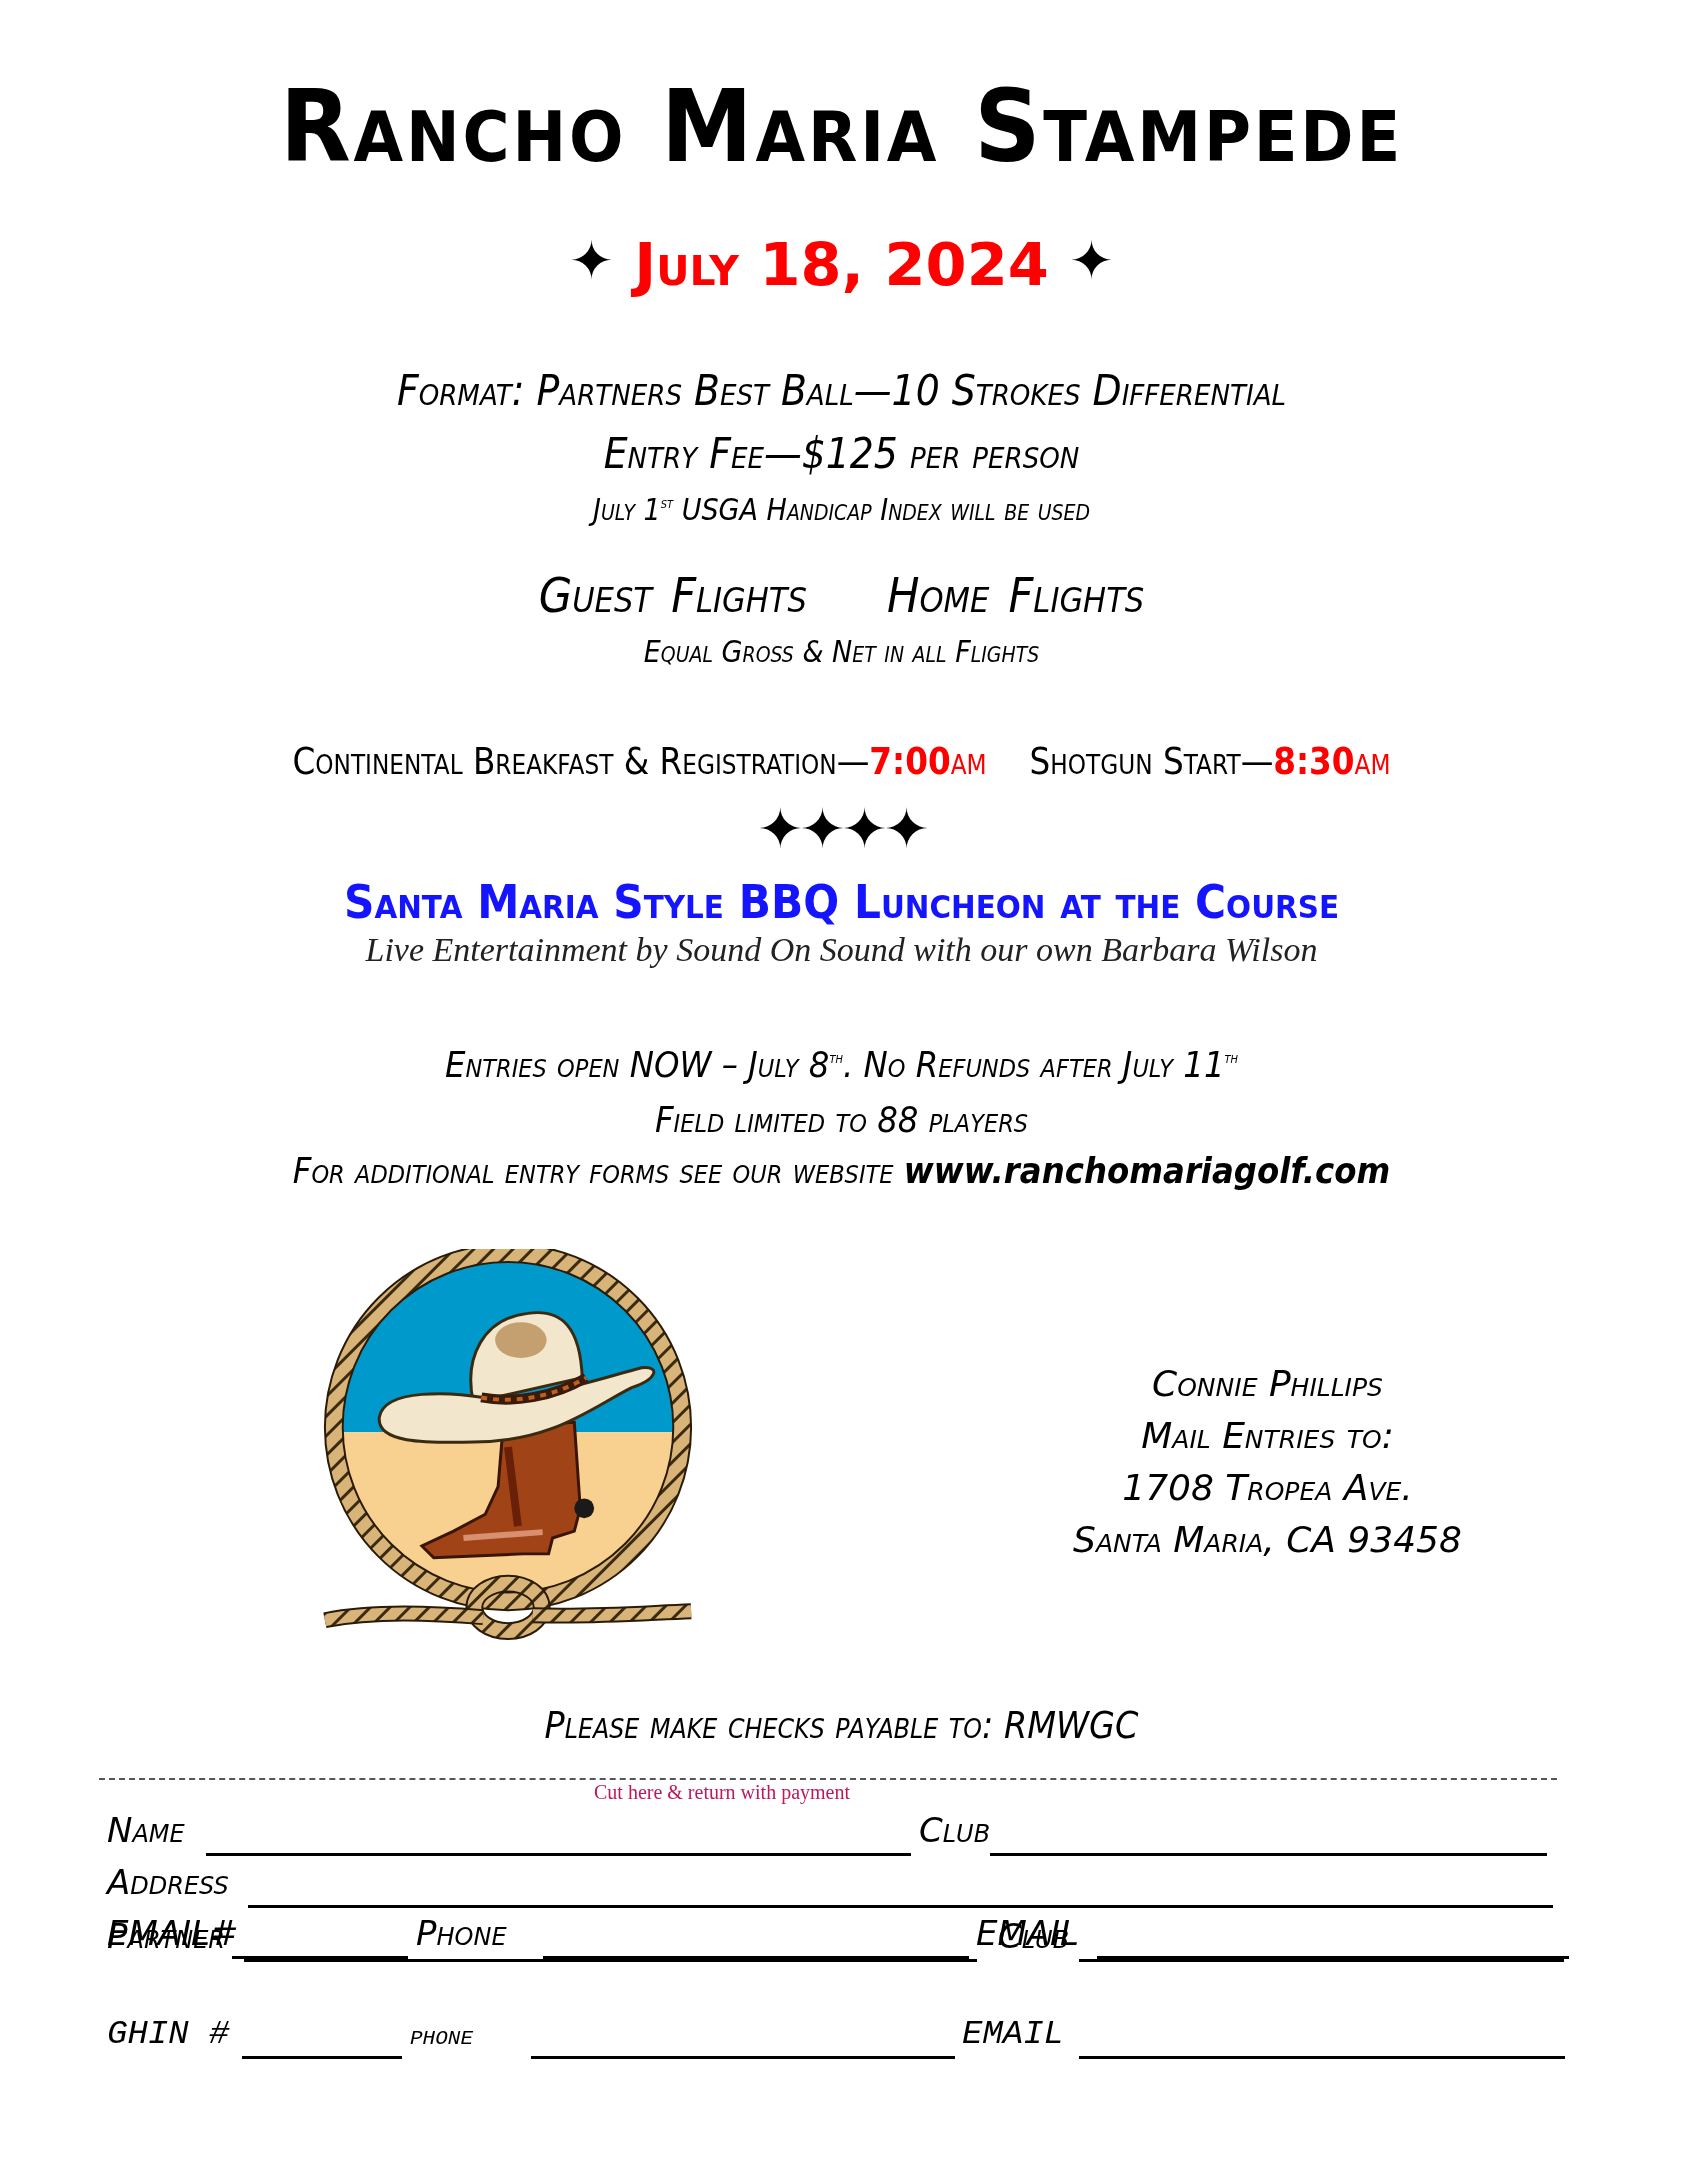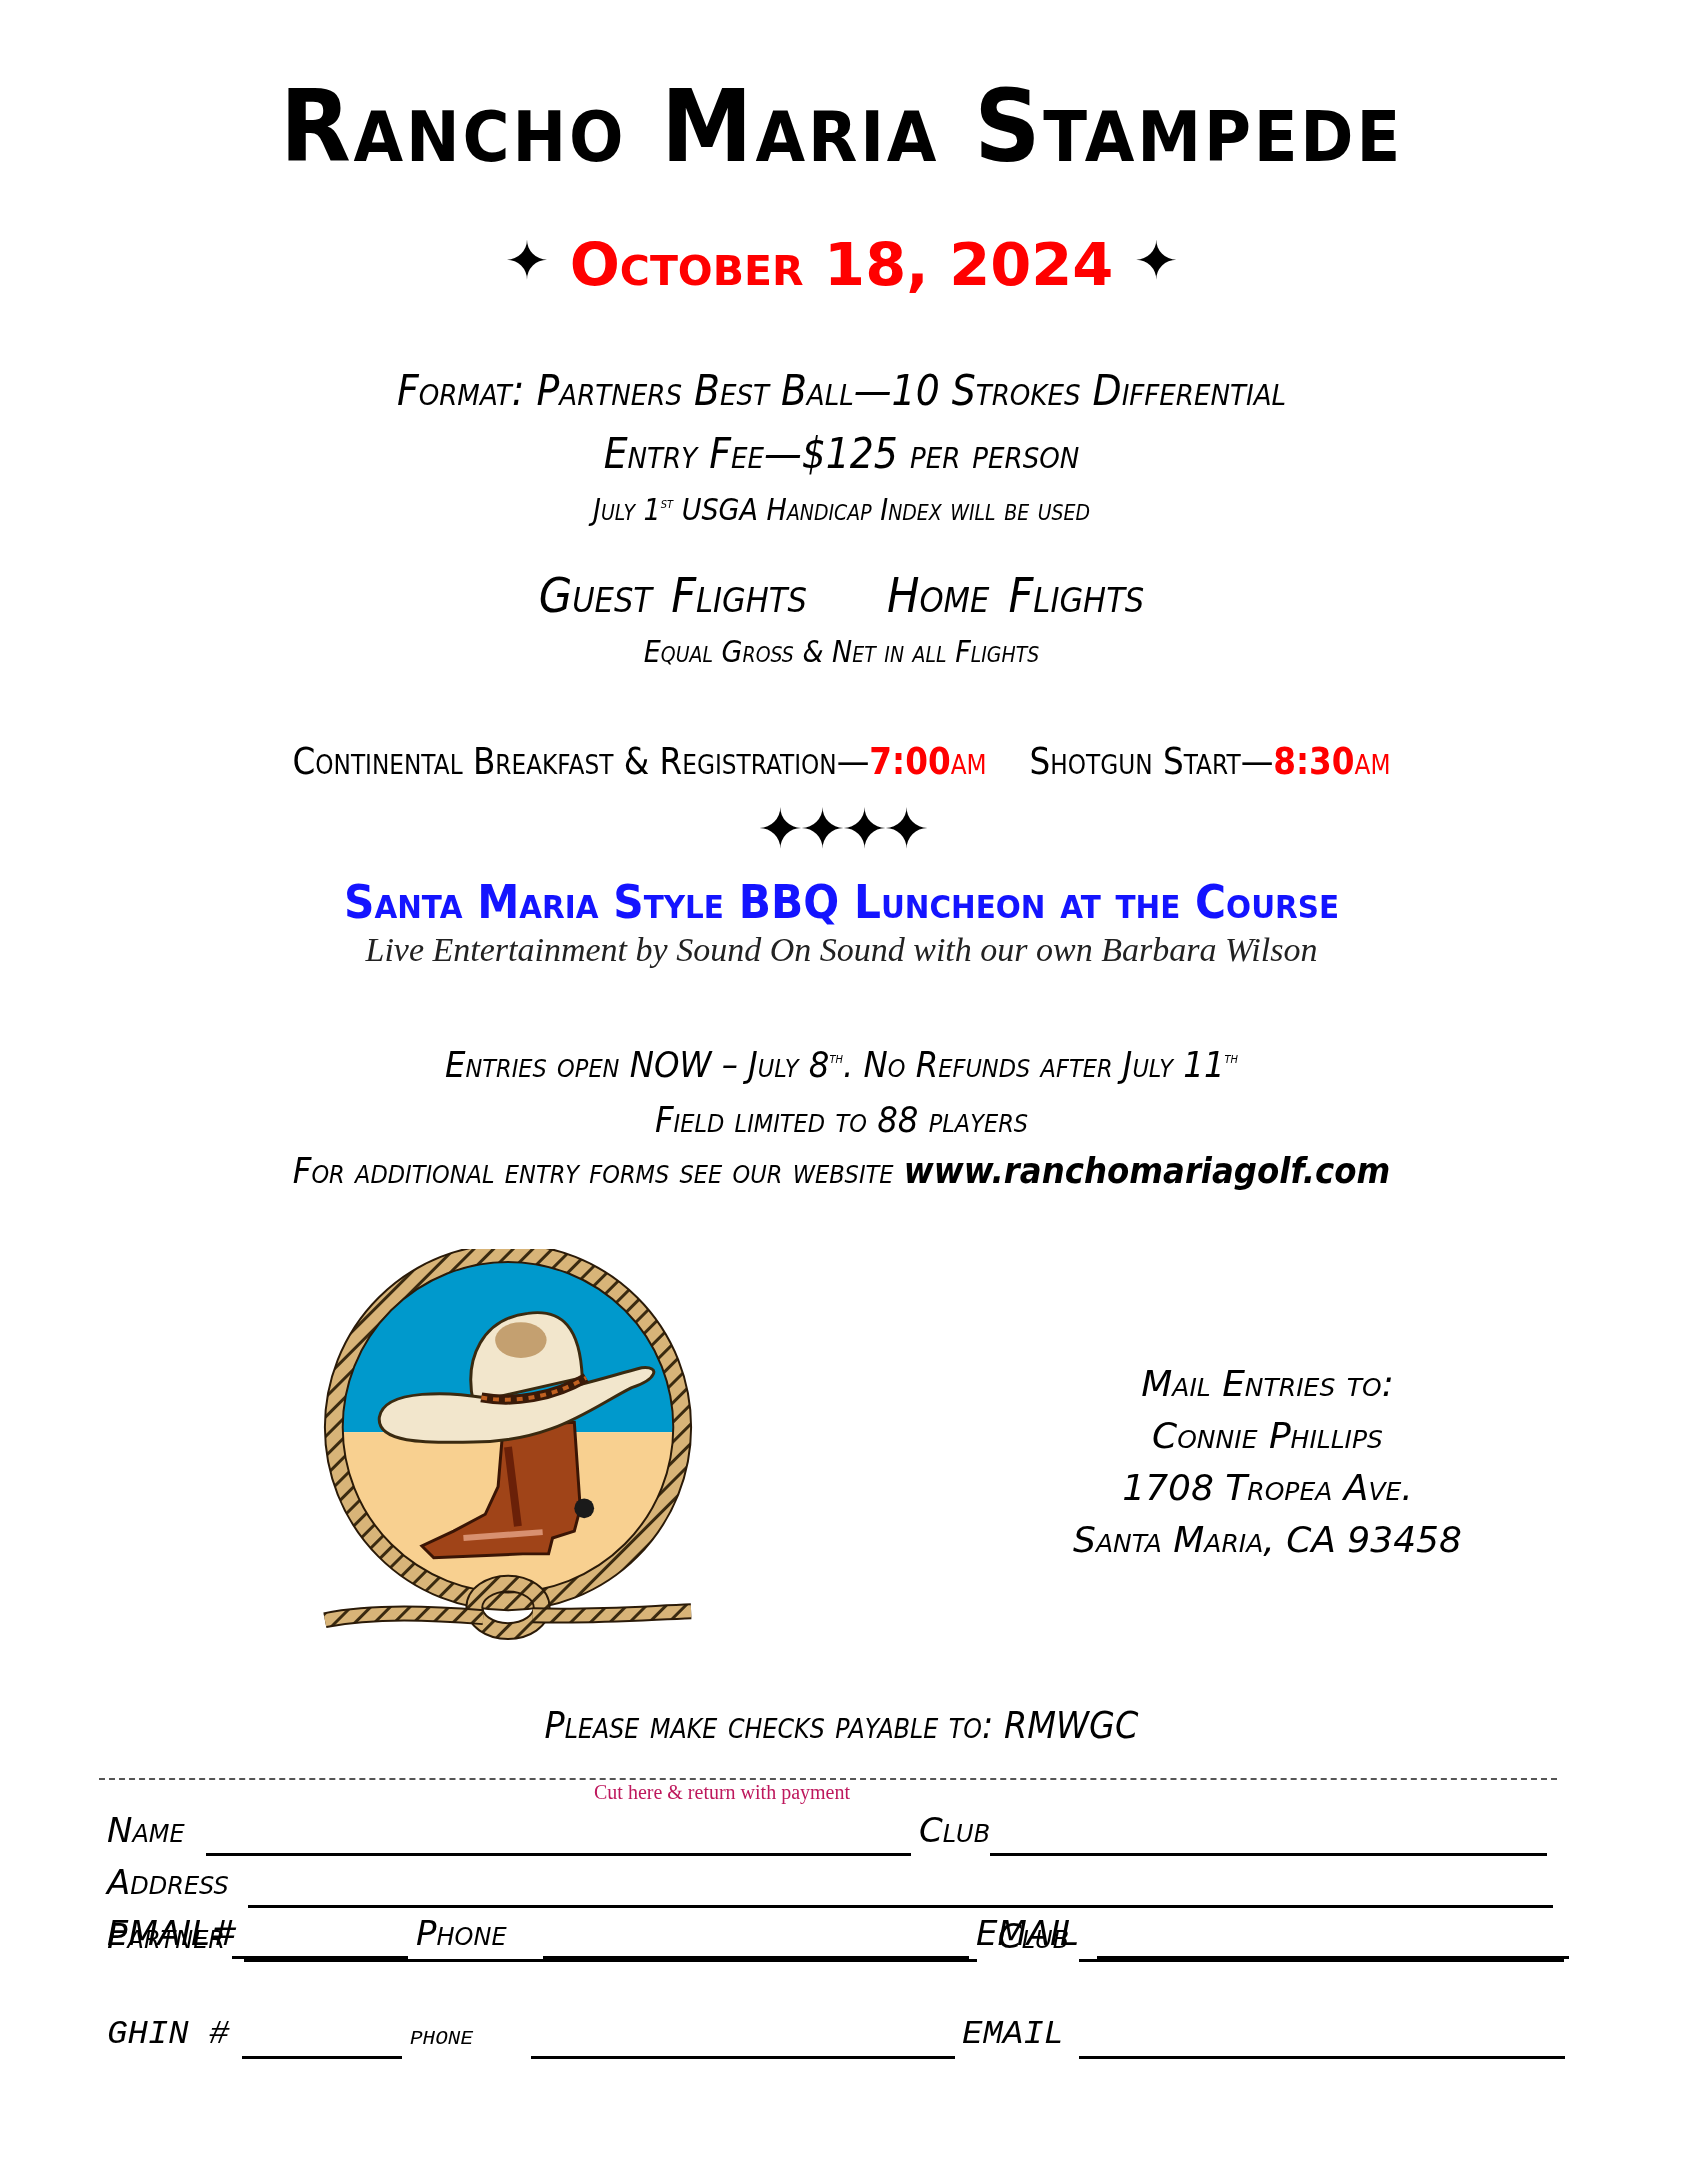--- a/index.html
+++ b/index.html
@@ -48,21 +48,21 @@
   .flabel { position: absolute; bottom: 6px; white-space: nowrap; margin-left: 8px; }
   .fline { position: absolute; bottom: 0; height: 3px; background: #000; }
 </style>
 </head>
 <body>
 
 <div id="title" class="ln sc">Rancho Maria Stampede</div>
 
 <div id="date" class="ln sc">
   <span class="star">✦</span>
-  <span class="red">October 18, 2024</span>
+  <span class="red">July 18, 2024</span>
   <span class="star">✦</span>
 </div>
 
 <div id="format" class="ln sc">Format: Partners Best Ball—10 Strokes Differential</div>
 <div id="fee" class="ln sc">Entry Fee—$125 per person</div>
 <div id="usga" class="ln sc">
   <span>July 1</span><sup>st</sup><span> USGA Handicap Index will be used</span>
 </div>
 
 <div id="flights" class="ln sc">
@@ -119,22 +119,22 @@
     <ellipse cx="195" cy="362" rx="34" ry="24" fill="none" stroke="#2a1a08" stroke-width="18"></ellipse>
     <ellipse cx="195" cy="362" rx="34" ry="24" fill="none" stroke="url(#rope)" stroke-width="14"></ellipse>
     <path d="M10 375 C60 365 120 368 170 372" stroke="#2a1a08" stroke-width="16" fill="none"></path>
     <path d="M10 375 C60 365 120 368 170 372" stroke="url(#rope)" stroke-width="12" fill="none"></path>
     <path d="M220 370 C280 372 330 368 380 366" stroke="#2a1a08" stroke-width="16" fill="none"></path>
     <path d="M220 370 C280 372 330 368 380 366" stroke="url(#rope)" stroke-width="12" fill="none"></path>
   </svg>
 </div>
 
 <div id="mail" class="sc">
+  <div>Connie Phillips</div>
   <div>Mail Entries to:</div>
-  <div>Connie Phillips</div>
   <div>1708 Tropea Ave.</div>
   <div>Santa Maria, CA 93458</div>
 </div>
 
 <div id="checks" class="ln sc">Please make checks payable to: RMWGC</div>
 
 <div id="cut-line"></div>
 <div id="cut-text">Cut here &amp; return with payment</div>
 
 <div class="frow sc" style="top:1812px;width:1455px;">

